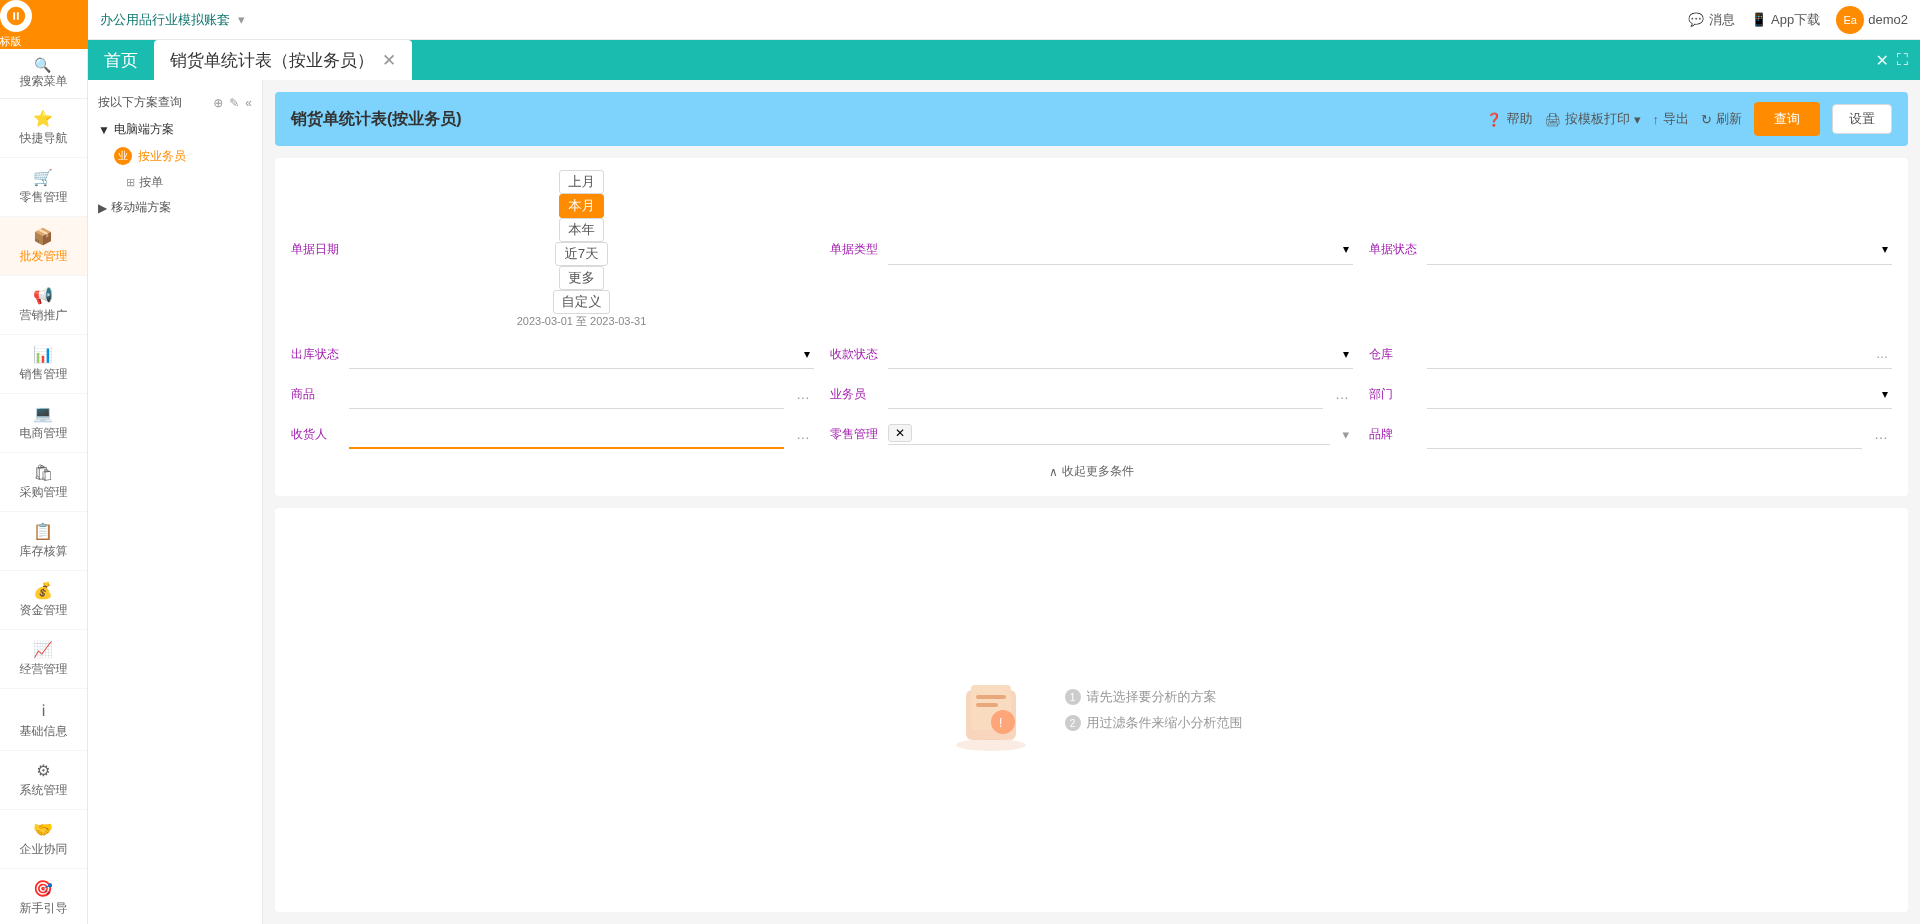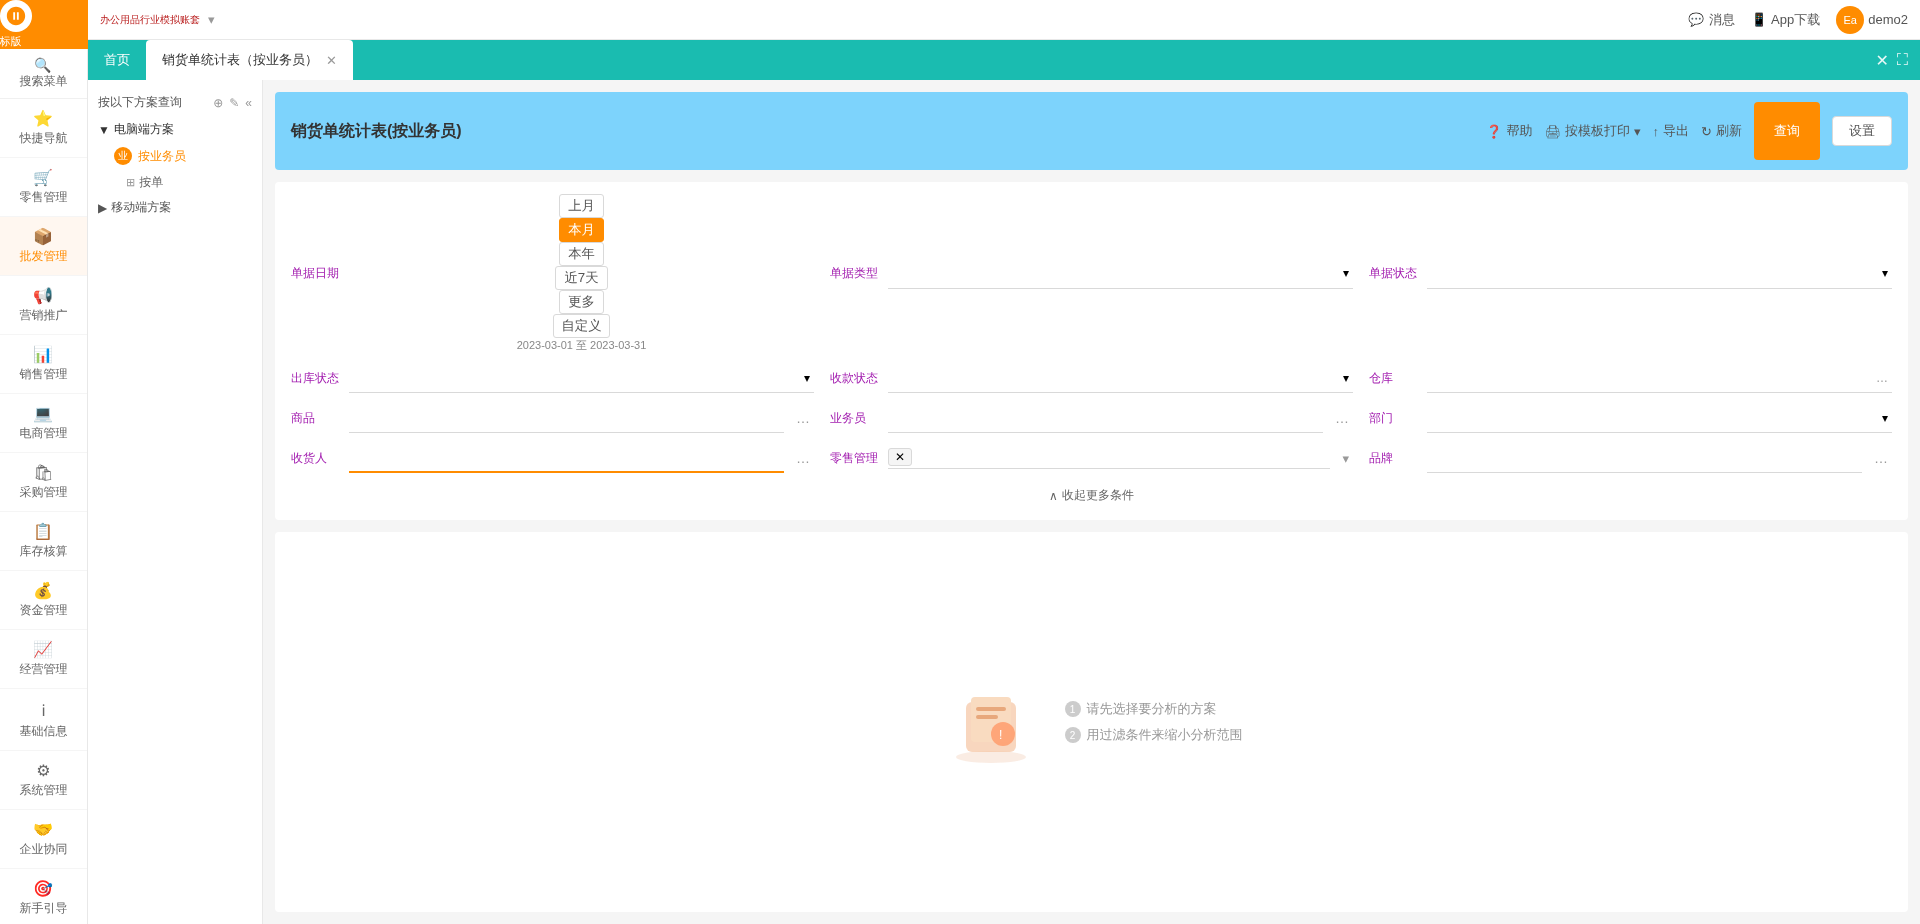--- a/index.html
+++ b/index.html
@@ -75,22 +75,22 @@
       border-bottom: 1px solid #e8e8e8;
       justify-content: space-between;
     }
     .topbar-left {
       display: flex;
       align-items: center;
       gap: 8px;
       flex: 1;
     }
     .topbar-title {
-      color: #b91c1c;
-      font-size: 10px;
+      color: #0f766e;
+      font-size: 13px;
     }
     .topbar-dropdown { color: #999; cursor: pointer; }
     .topbar-right {
       display: flex;
       align-items: center;
       gap: 16px;
       color: #555;
       font-size: 13px;
     }
     .topbar-right .item { display: flex; align-items: center; gap: 4px; cursor: pointer; }
@@ -104,21 +104,21 @@
       padding: 0 0 0 0;
       gap: 0;
     }
     .tab {
       height: 40px;
       display: flex;
       align-items: center;
       padding: 0 16px;
       cursor: pointer;
       color: rgba(255,255,255,0.8);
-      font-size: 13px;
+      font-size: 17px;
       gap: 8px;
       position: relative;
     }
     .tab.home {
       background: transparent;
       color: #fff;
     }
     .tab.active {
       background: #fff;
       color: #333;
@@ -250,21 +250,21 @@
       align-items: center;
       gap: 4px;
       color: #555;
       font-size: 13px;
       cursor: pointer;
     }
     .btn-query {
       background: #ff8c00;
       color: #fff;
       border: none;
-      padding: 20px 20px;
+      padding: 8px 20px;
       border-radius: 4px;
       cursor: pointer;
       font-size: 13px;
     }
     .btn-setting {
       background: #fff;
       color: #555;
       border: 1px solid #d9d9d9;
       padding: 5px 16px;
       border-radius: 4px;

